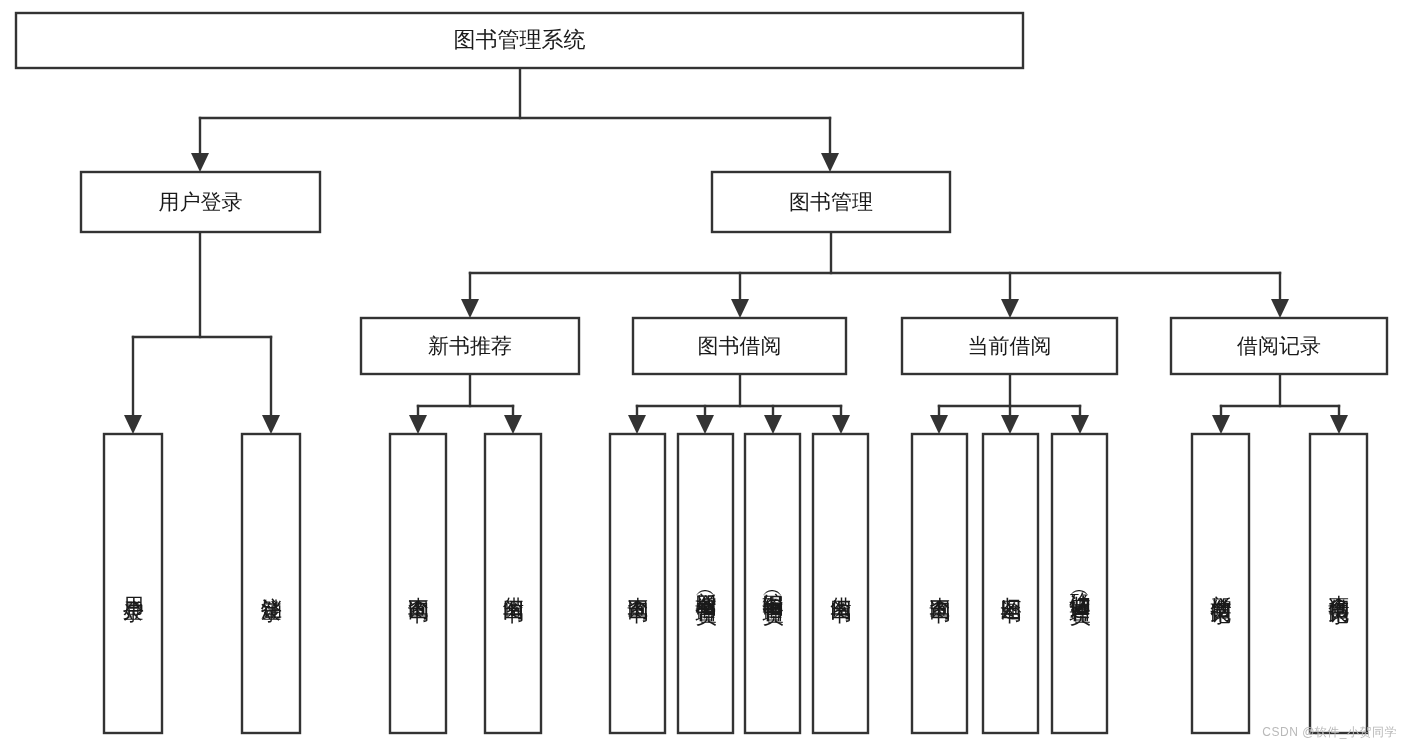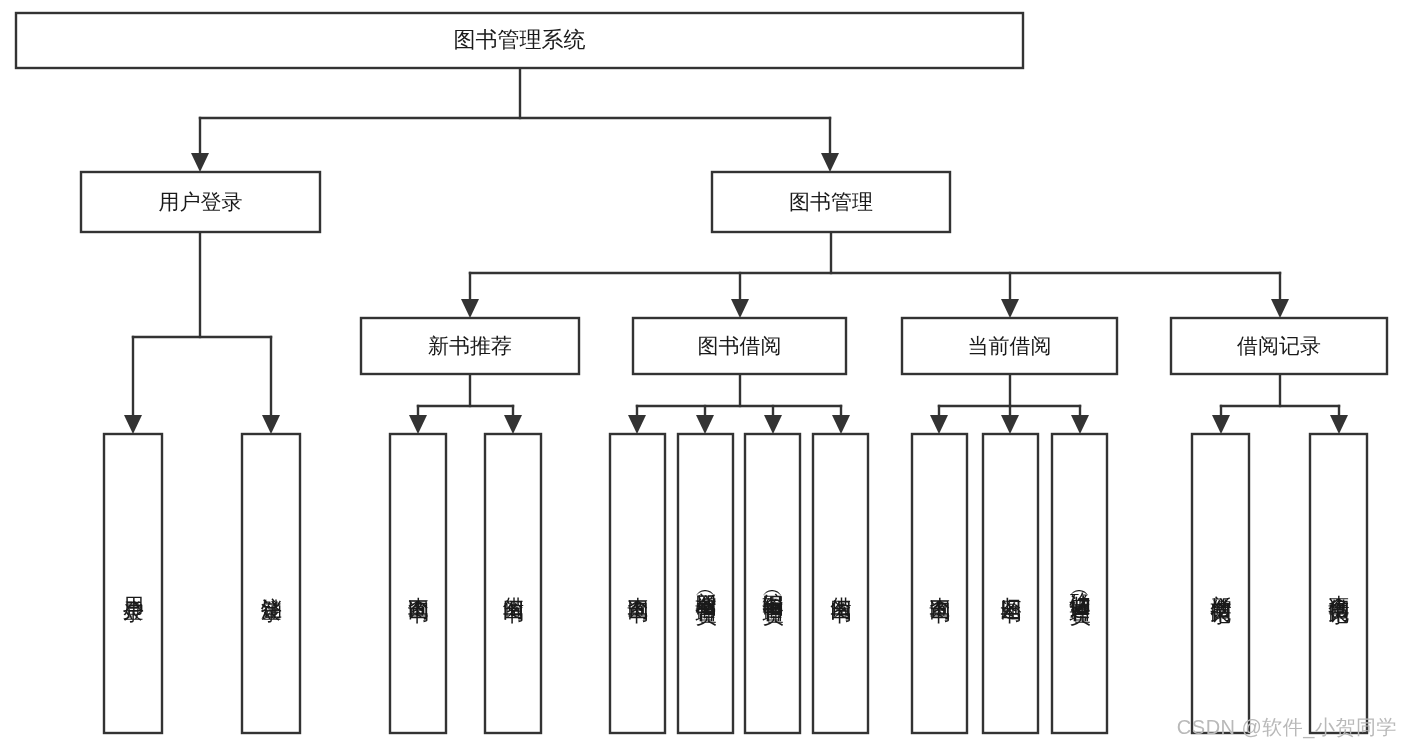--- a/index.html
+++ b/index.html
@@ -70,21 +70,21 @@
     line-height: 1.18;
     letter-spacing: 2px;
     color: #1a1a1a;
     white-space: nowrap;
   }
   .watermark {
     position: absolute;
     right: 8px;
     bottom: 6px;
     font-family: "Liberation Sans", sans-serif;
-    font-size: 20px;
+    font-size: 12px;
     color: #b9b9b9;
     letter-spacing: 0.5px;
     user-select: none;
   }
 </style>
 </head>
 <body>
 
 <div id="diagram-root">
 

